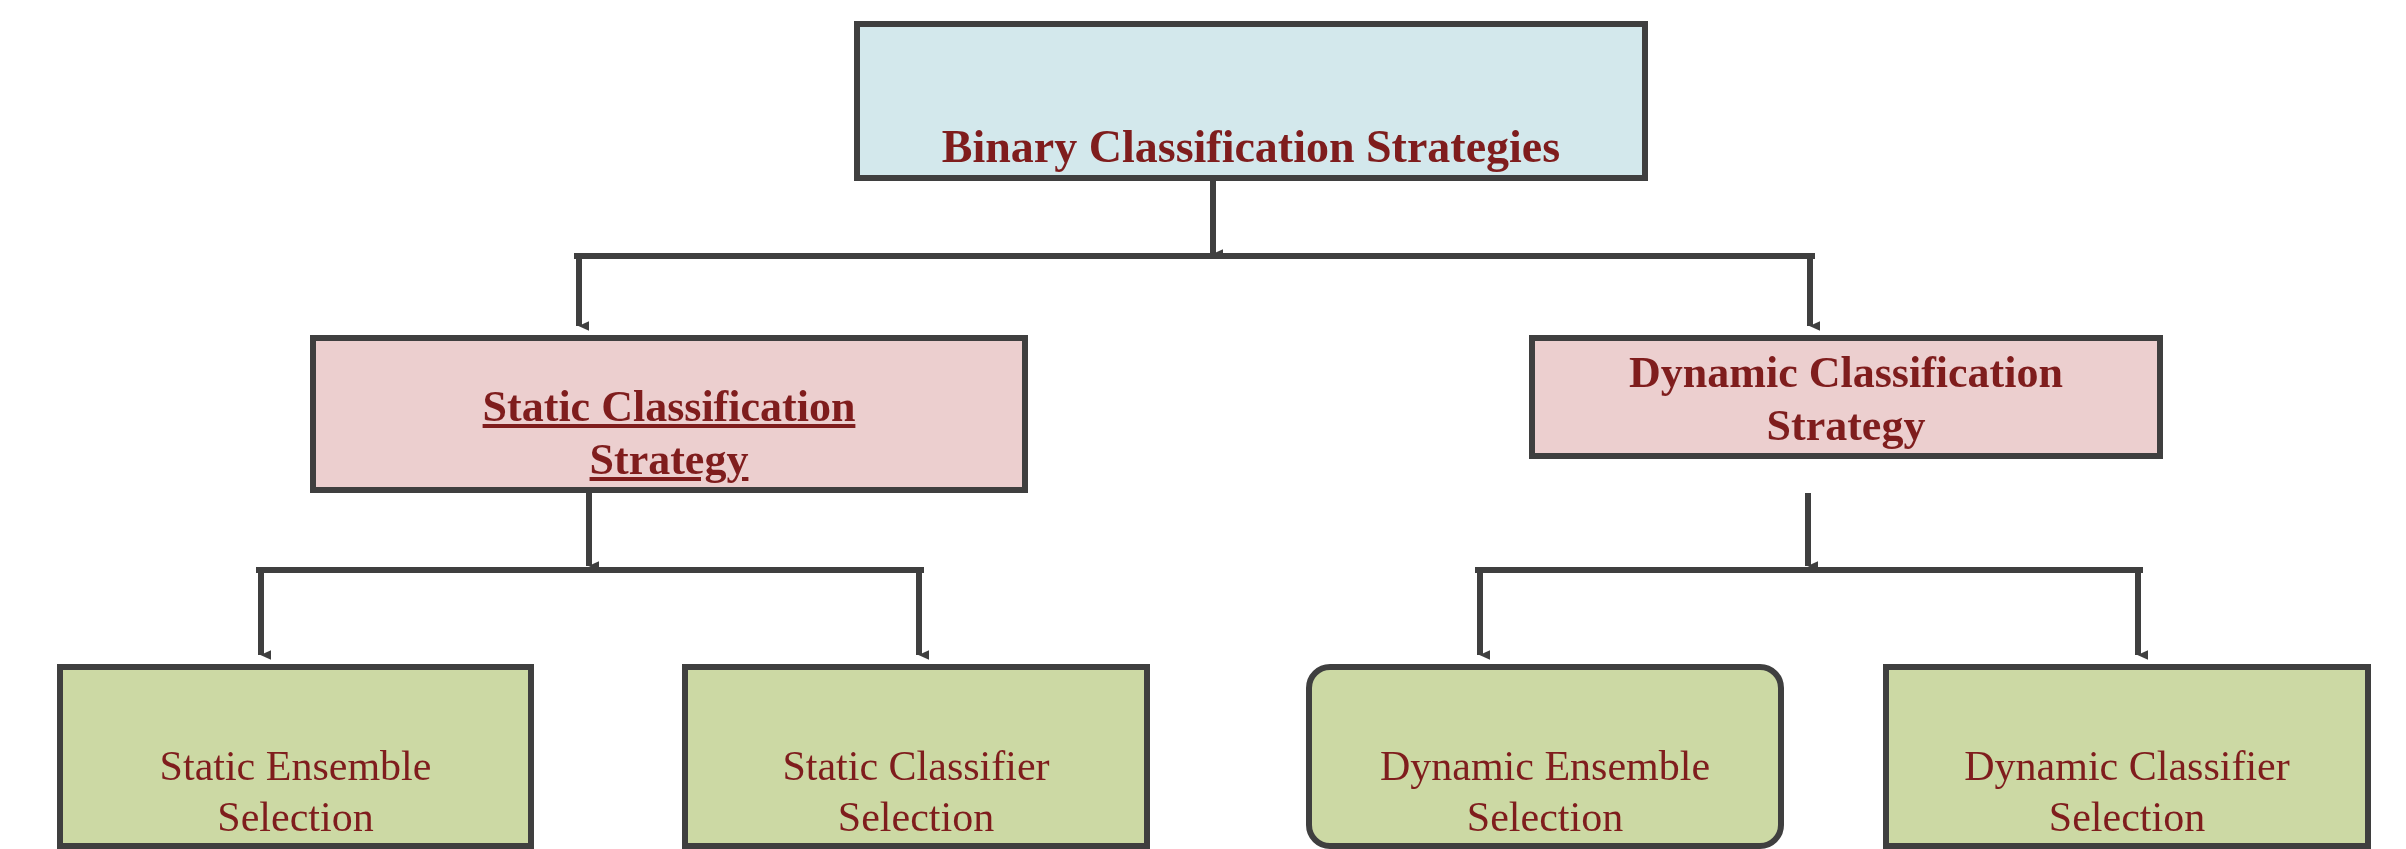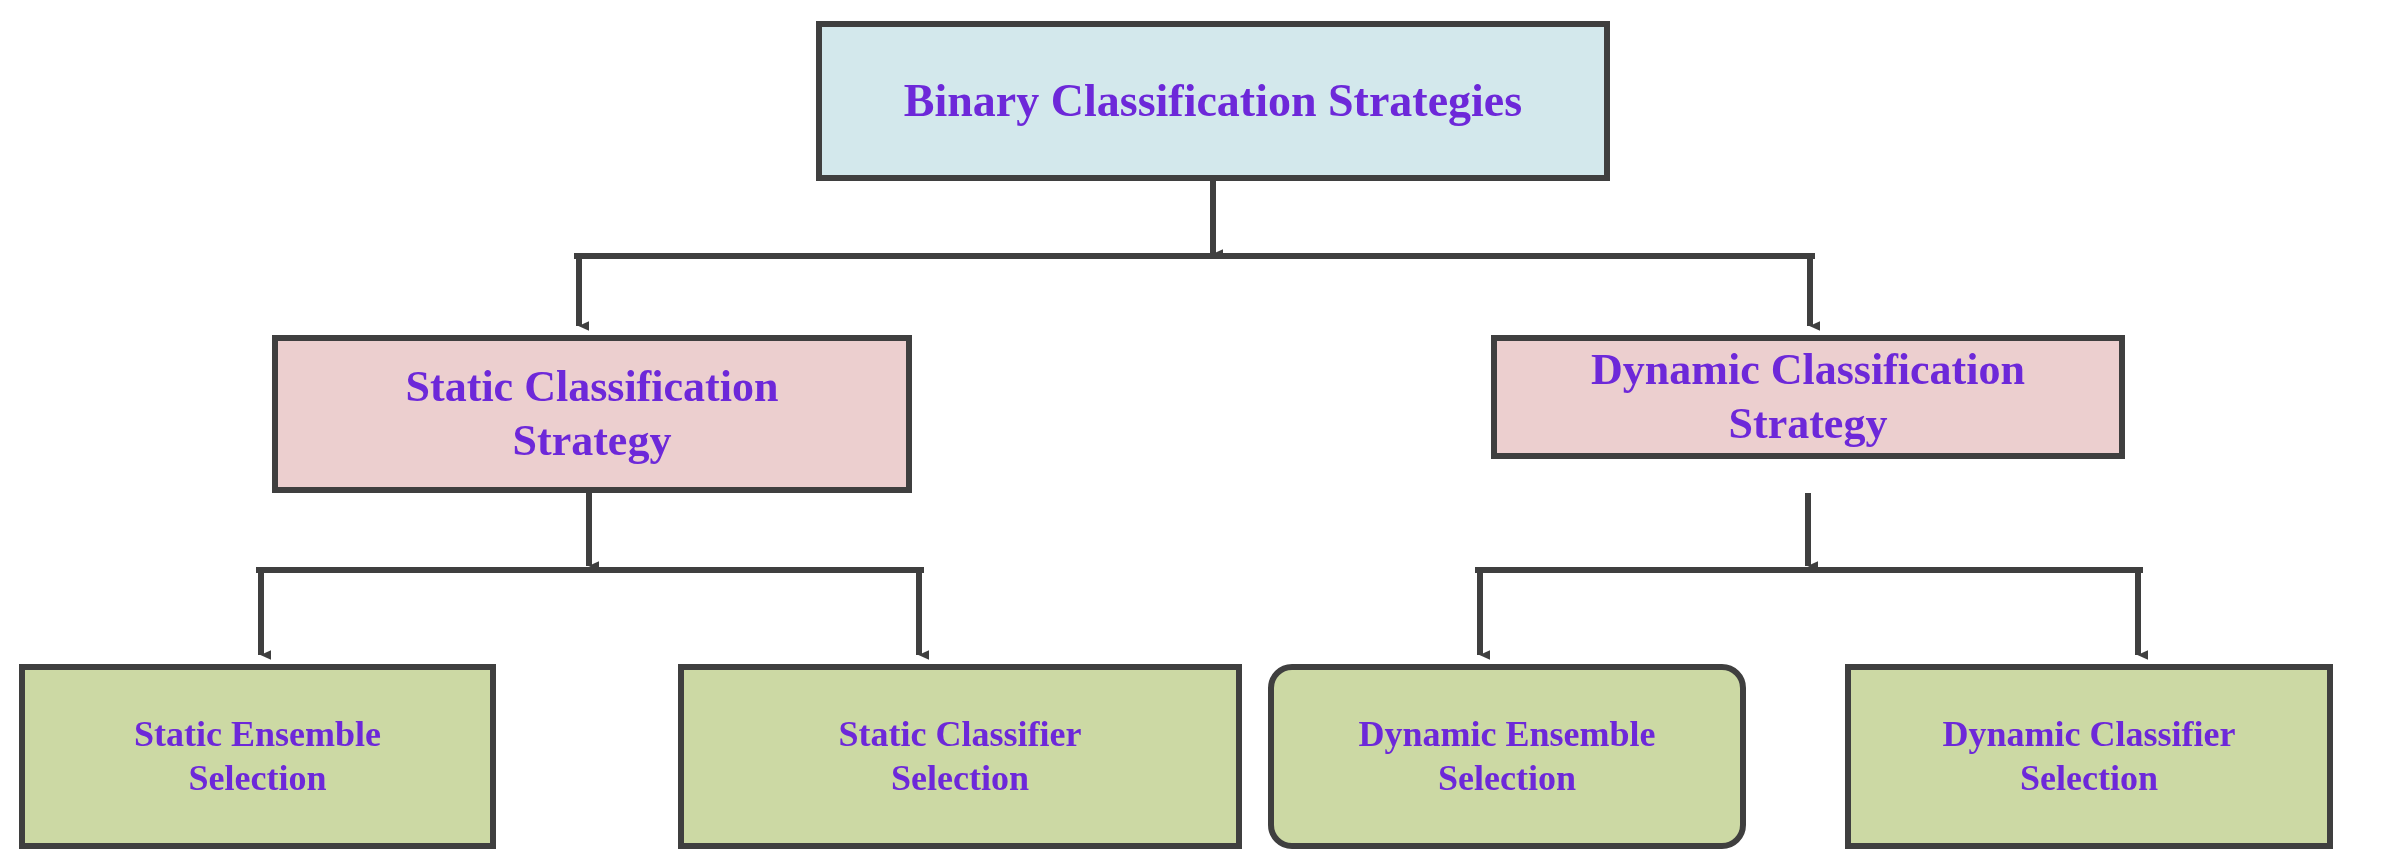--- a/index.html
+++ b/index.html
@@ -21,46 +21,47 @@
     top: 0;
     width: 2406px;
     height: 849px;
     pointer-events: none;
   }
   .node {
     position: absolute;
     box-sizing: border-box;
     border: 6px solid #3f3f3f;
     display: flex;
-    align-items: center;
+    align-items: flex-end;
     justify-content: center;
     text-align: center;
-    color: #6d28d9;
+    color: #7f1d1d;
     line-height: 1.22;
     z-index: 2;
+    margin-left: 38px;
   }
   .node .label {
     display: block;
     padding: 0 14px;
     white-space: pre-line;
   }
   .node-root {
     background: #d3e8ec;
     font-weight: bold;
     font-size: 46px;
   }
   .node-branch {
     background: #eccfcf;
     font-weight: bold;
     font-size: 44px;
   }
   .node-leaf {
     background: #ccd9a4;
-    font-weight: bold;
-    font-size: 36px;
+    font-weight: normal;
+    font-size: 42px;
   }
 </style>
 </head>
 <body>
 
 <div id="canvas">
 
   <svg id="edges" viewBox="0 0 2406 849" width="2406" height="849" xmlns="http://www.w3.org/2000/svg">
     <defs>
       <marker id="arrowhead" markerWidth="10" markerHeight="11" refX="5" refY="10.4" orient="auto" markerUnits="userSpaceOnUse">
@@ -96,36 +97,36 @@
       <path d="M 1478 570 L 2140 570" stroke="#3f3f3f" stroke-width="6" fill="none" stroke-linecap="square"></path>
       <line x1="1480" y1="570" x2="1480" y2="655" stroke="#3f3f3f" stroke-width="6" marker-end="url(#arrowhead)"></line>
       <line x1="2138" y1="570" x2="2138" y2="655" stroke="#3f3f3f" stroke-width="6" marker-end="url(#arrowhead)"></line>
     </g>
   </svg>
 
   <div class="node node-root" style="left:816px; top:21px; width:794px; height:160px;">
     <span class="label">Binary Classification Strategies</span>
   </div>
 
-  <div class="node node-branch" style="left:272px; top:335px; width:640px; height:158px;">
+  <div class="node node-branch" style="left:272px; top:335px; width:718px; height:158px;text-decoration:underline;">
     <span class="label">Static Classification
 Strategy</span>
   </div>
 
   <div class="node node-branch" style="left:1491px; top:335px; width:634px; height:124px;">
     <span class="label">Dynamic Classification
 Strategy</span>
   </div>
 
   <div class="node node-leaf" style="left:19px; top:664px; width:477px; height:185px;">
     <span class="label">Static Ensemble
 Selection</span>
   </div>
 
-  <div class="node node-leaf" style="left:678px; top:664px; width:564px; height:185px;">
+  <div class="node node-leaf" style="left:644px; top:664px; width:468px; height:185px;">
     <span class="label">Static Classifier
 Selection</span>
   </div>
 
   <div class="node node-leaf" style="left:1268px; top:664px; width:478px; height:185px;border-radius:24px;">
     <span class="label">Dynamic Ensemble
 Selection</span>
   </div>
 
   <div class="node node-leaf" style="left:1845px; top:664px; width:488px; height:185px;">

